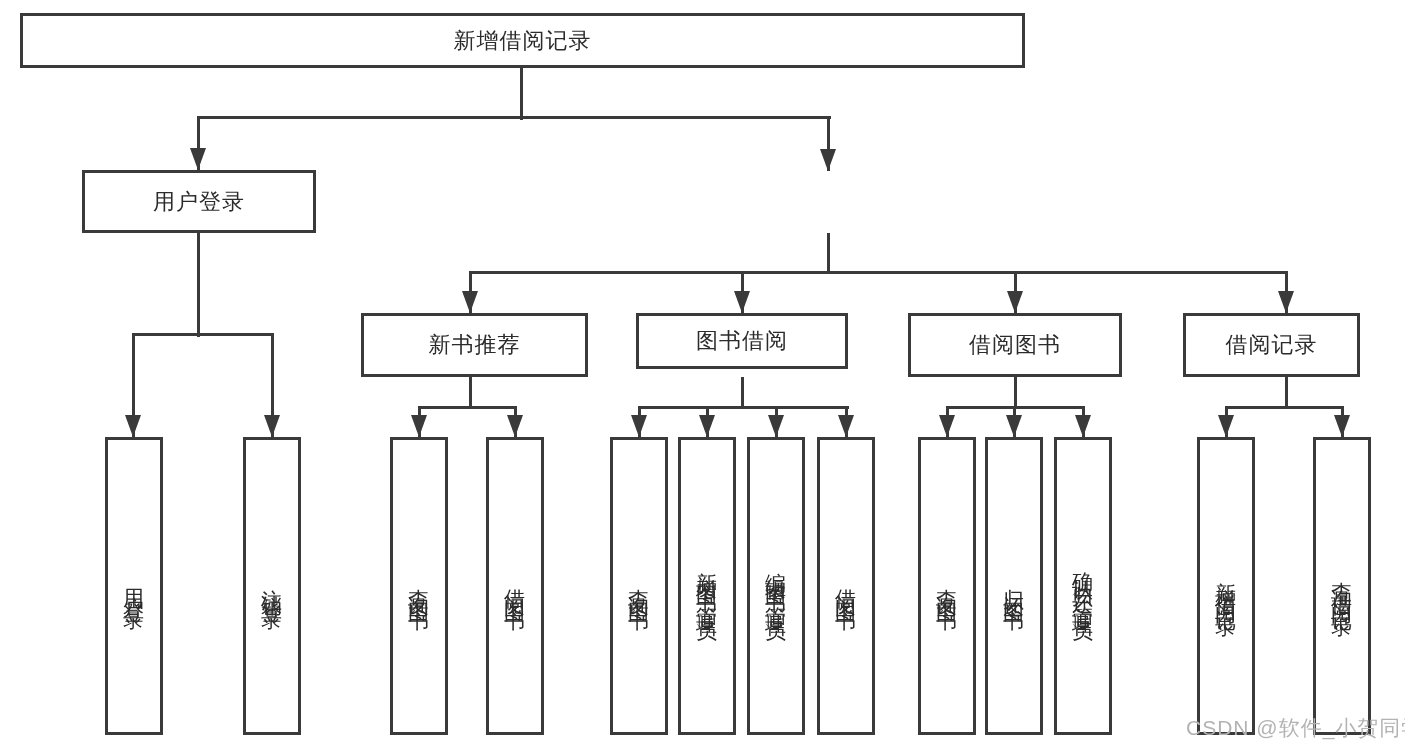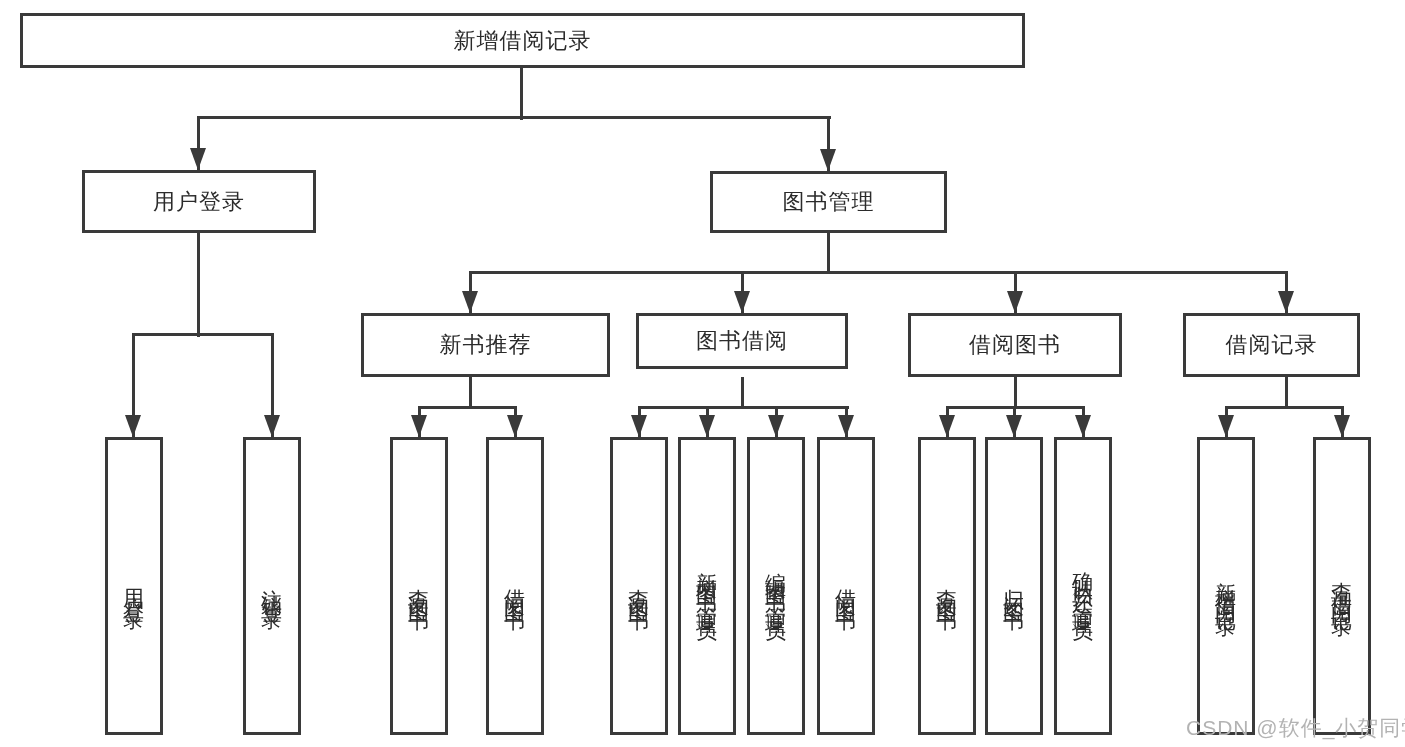--- a/index.html
+++ b/index.html
@@ -125,25 +125,22 @@
   <div class="arr" style="left:1334px;top:415px"></div>
 
   <div class="box" style="left:20px;top:13px;width:1005px;height:55px">
     <span>新增借阅记录</span>
   </div>
 
   <div class="box" style="left:82px;top:170px;width:234px;height:63px">
     <span>用户登录</span>
   </div>
 
-  <div class="box" style="left:710px;top:171px;width:237px;height:62px">
-    <span>图书管理</span>
-  </div>
-
-  <div class="box" style="left:361px;top:313px;width:249px;height:64px">
+
+  <div class="box" style="left:361px;top:313px;width:227px;height:64px">
     <span>新书推荐</span>
   </div>
 
   <div class="box" style="left:636px;top:313px;width:212px;height:56px">
     <span>图书借阅</span>
   </div>
 
   <div class="box" style="left:908px;top:313px;width:214px;height:64px">
     <span>借阅图书</span>
   </div>

